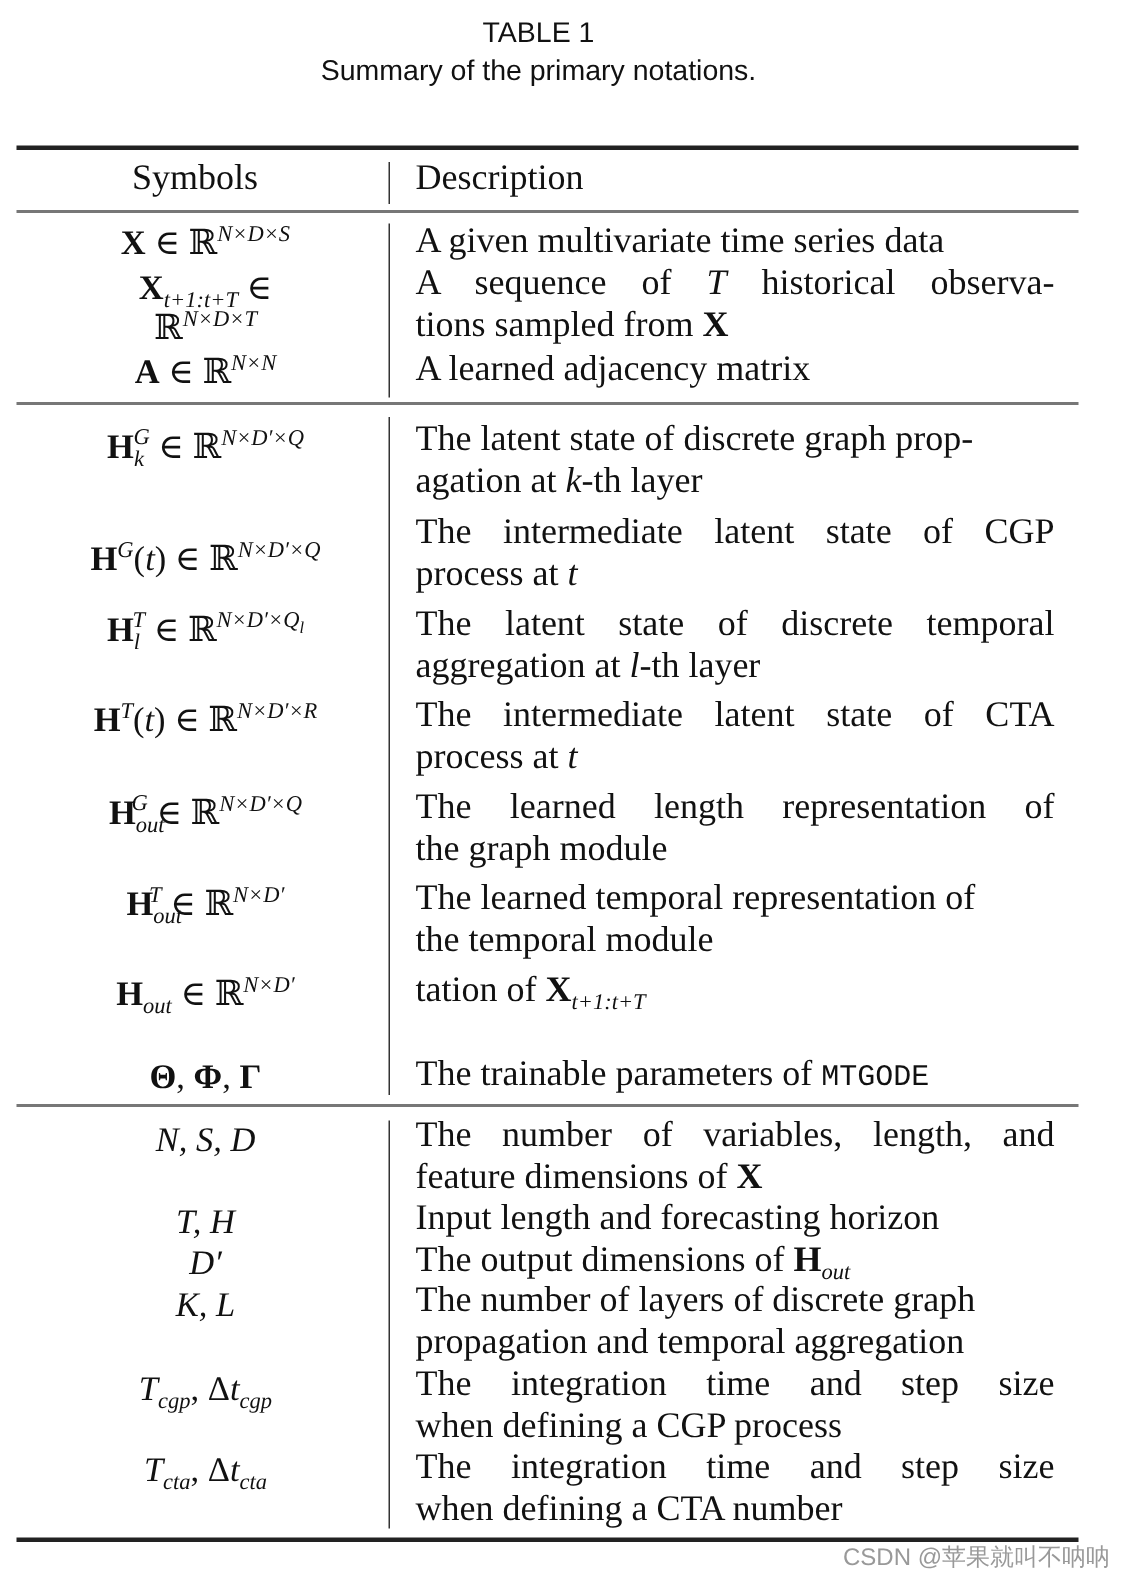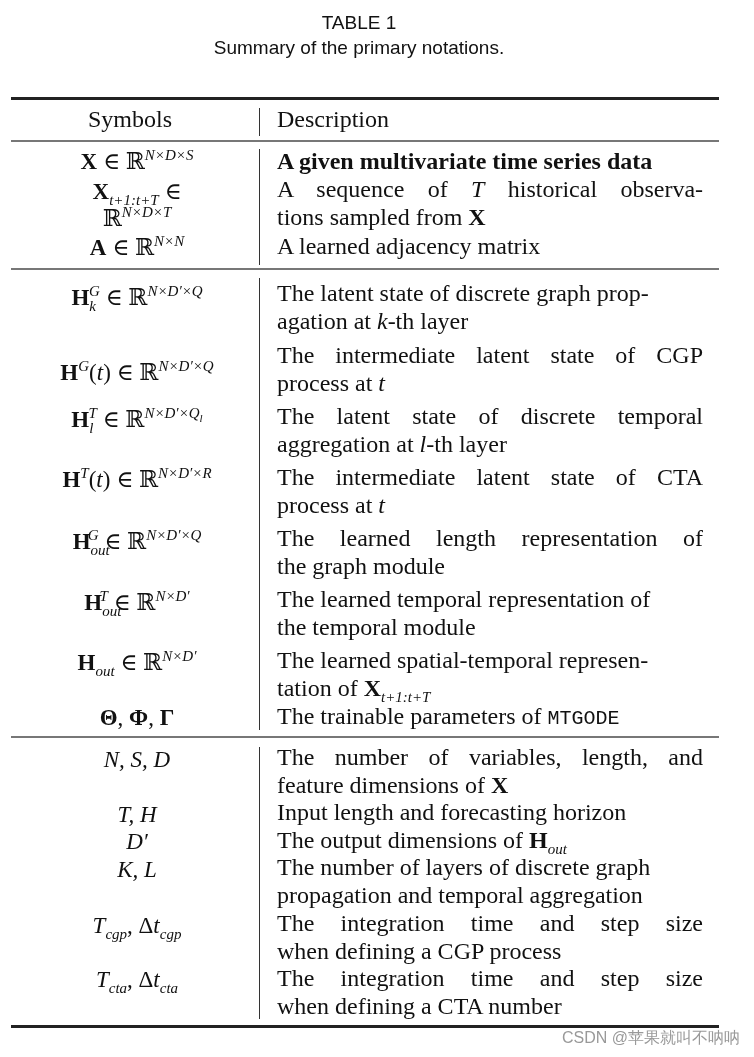--- a/index.html
+++ b/index.html
@@ -30,21 +30,21 @@
 
 <div class="rule thick" style="top:97px;"></div>
 <div class="hdr" style="left:88px;">Symbols</div>
 <div class="hdr" style="left:277px;">Description</div>
 <div class="vline" style="top:108px;height:28px;"></div>
 <div class="rule thin" style="top:140px;"></div>
 
 <div class="vline" style="top:149px;height:116px;"></div>
 
 <div class="sym" style="top:148px;"><span class="b">X</span> ∈ ℝ<sup class="i">N×D×S</sup></div>
-<div class="desc" style="top:148px;font-weight:bold;">
+<div class="desc" style="top:148px;">
     <span class="ln">A given multivariate time series data</span>
   </div>
 
 <div class="sym" style="top:178px;"><span class="b">X</span><sub class="i">t+1:t+T</sub> ∈<br>ℝ<sup class="i">N×D×T</sup></div>
 <div class="desc" style="top:176px;">
   <span class="ln jl"><span>A sequence of</span> <span class="i">T</span> <span>historical observa-</span></span>
   <span class="ln"><span>tions sampled from</span> <span class="b">X</span></span>
 </div>
 
 <div class="sym" style="top:234px;"><span class="b">A</span> ∈ ℝ<sup class="i">N×N</sup></div>
@@ -87,21 +87,20 @@
 </div>
 
 <div class="sym" style="top:589px;"><span class="b">H</span><sub class="i">out</sub><sup class="i" style="margin-left:-22px;">T</sup> ∈ ℝ<sup class="i">N×D′</sup></div>
 <div class="desc" style="top:586px;">
   <span class="ln">The learned temporal representation of</span>
   <span class="ln">the temporal module</span>
 </div>
 
 <div class="sym" style="top:649px;"><span class="b">H</span><sub class="i">out</sub> ∈ ℝ<sup class="i">N×D′</sup></div>
 <div class="desc" style="top:647px;">
-  <span class="ln">The learned spatial-temporal represen-</span>
   <span class="ln"><span>tation of</span> <span class="b">X</span><sub class="i">t+1:t+T</sub></span>
 </div>
 
 <div class="sym" style="top:704px;"><span class="b">Θ</span>, <span class="b">Φ</span>, <span class="b">Γ</span></div>
 <div class="desc" style="top:703px;">
   <span class="ln"><span>The trainable parameters of</span> <span class="mono">MTGODE</span></span>
 </div>
 
 <div class="rule thin" style="top:736px;"></div>
 

